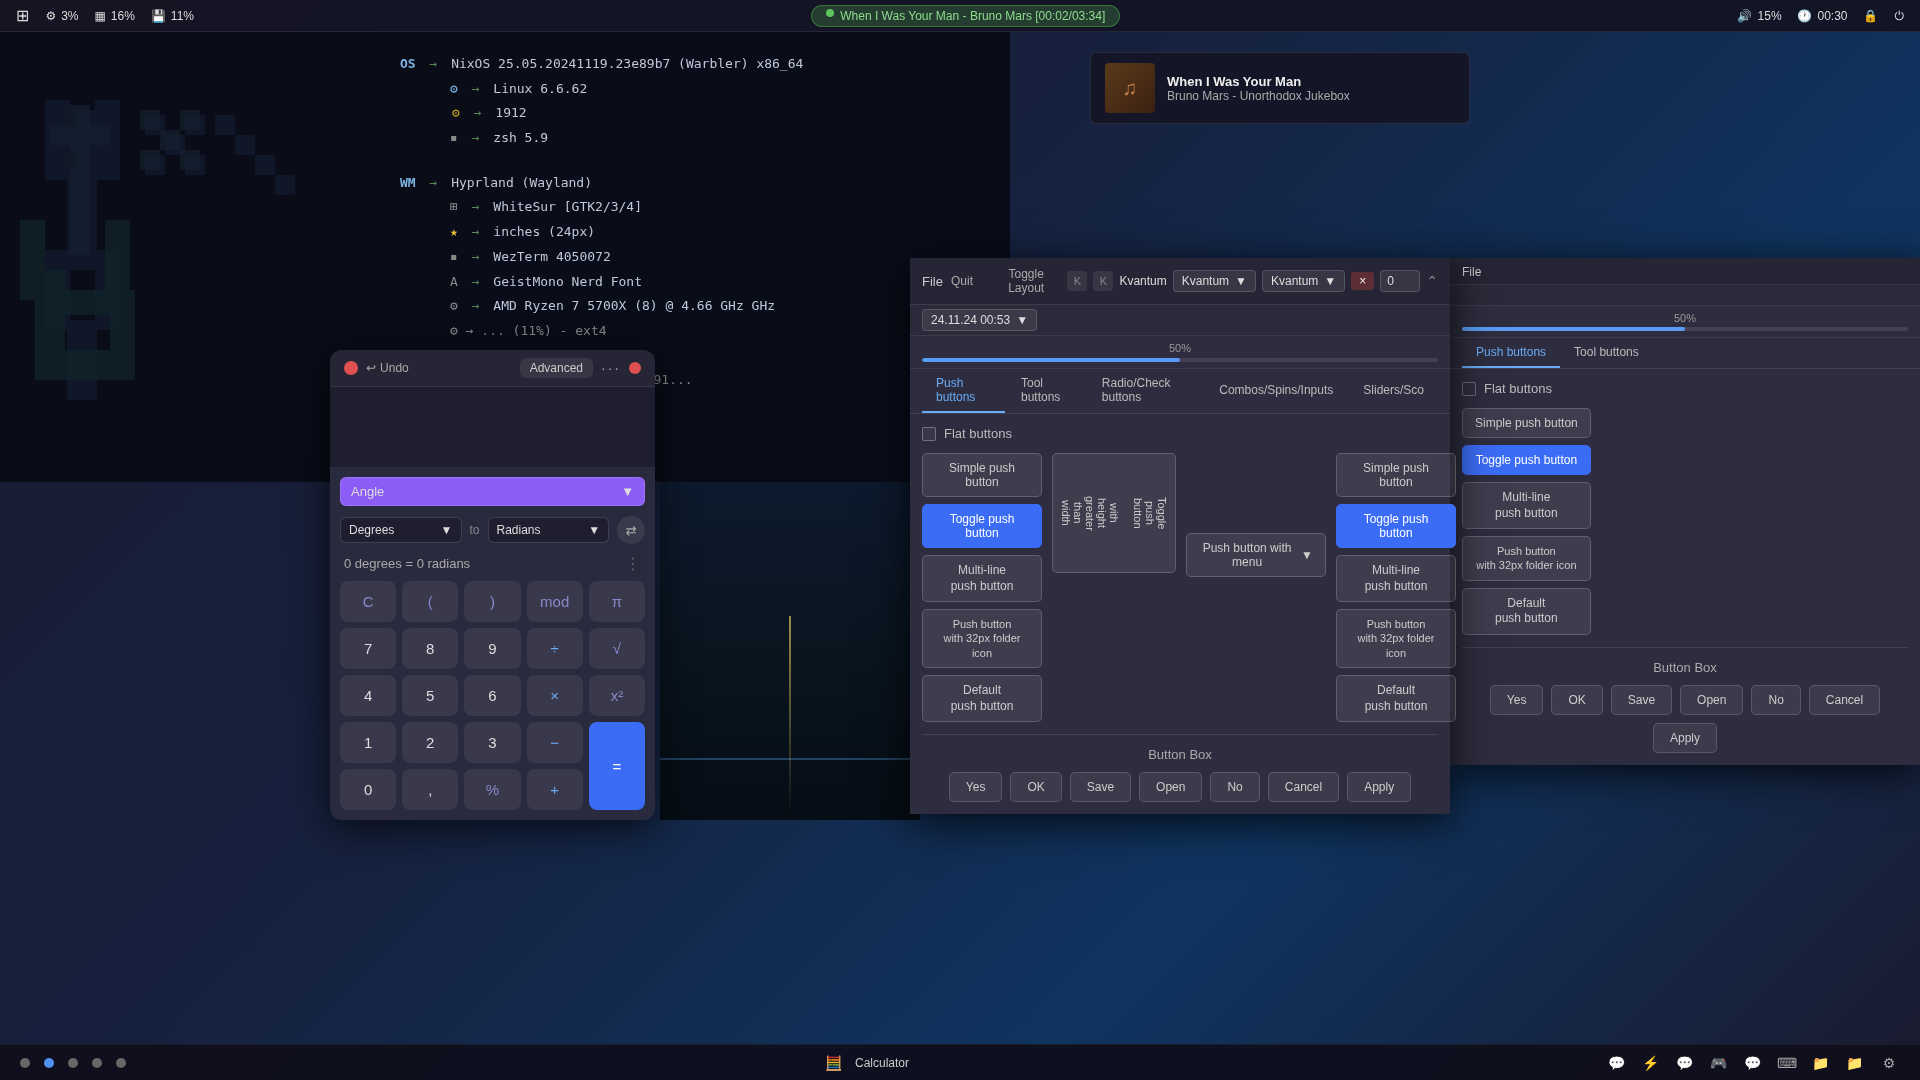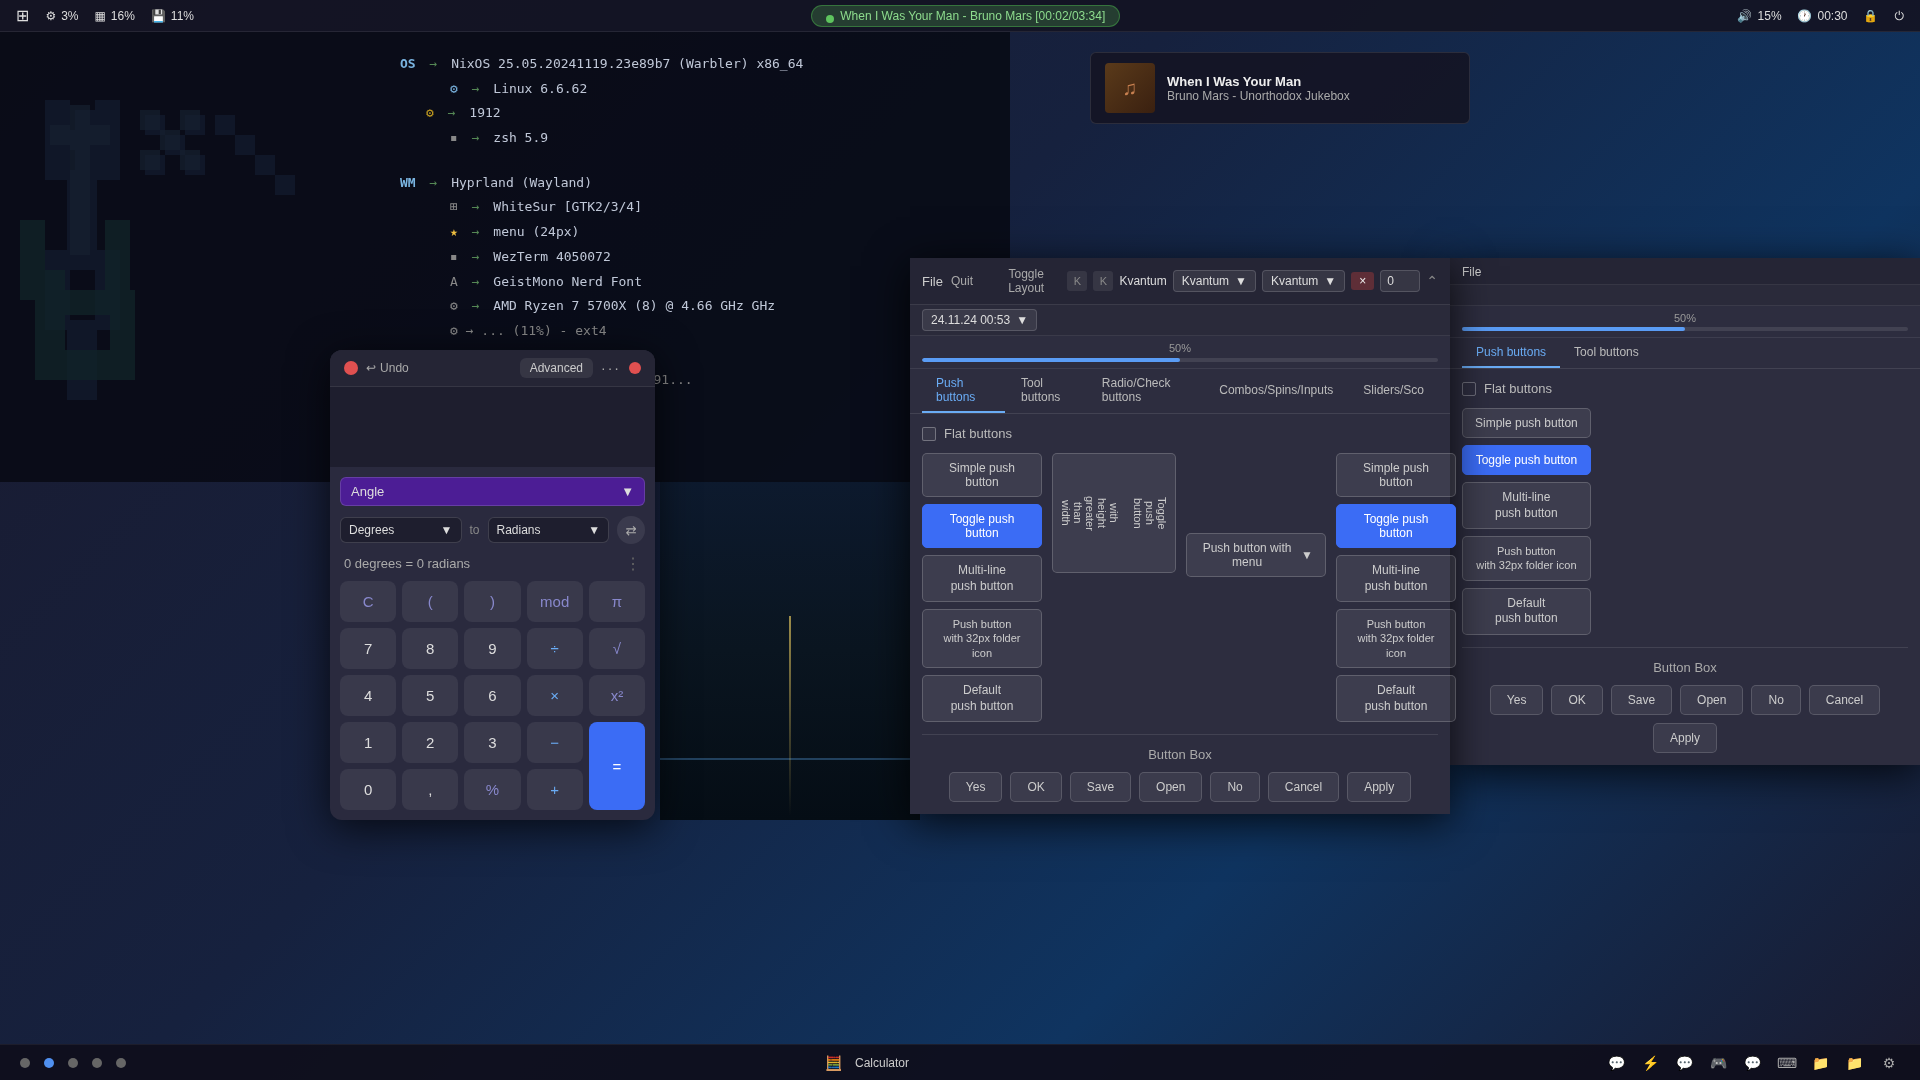--- a/index.html
+++ b/index.html
@@ -36,21 +36,21 @@
     .topbar-center { display: flex; align-items: center; gap: 8px; }
     .topbar-right { display: flex; align-items: center; gap: 16px; }
     .topbar-item { display: flex; align-items: center; gap: 5px; color: #ddd; font-size: 12px; }
     .music-pill {
       background: rgba(80,160,80,0.3);
       border: 1px solid rgba(80,200,80,0.4);
       border-radius: 12px;
       padding: 3px 14px;
       color: #8ddb8d;
       font-size: 12px;
-      display: flex; align-items: flex-end; gap: 6px;
+      display: flex; align-items: flex-start; gap: 6px;
     }
     .music-dot { width:8px;height:8px;border-radius:50%;background:#5ec45e;}
 
     
     .calculator-window {
       position: absolute;
       top: 350px; left: 330px;
       width: 325px;
       background: #2a2a3e;
       border-radius: 12px;
@@ -90,21 +90,21 @@
     }
 
     .calc-body { padding: 10px; }
     .calc-dropdown-row {
       display: flex;
       align-items: center;
       margin-bottom: 10px;
     }
     .calc-dropdown {
       flex: 1;
-      background: #4c1d95;
+      background: #8b5cf6;
       border: 1px solid rgba(255,255,255,0.15);
       border-radius: 6px;
       color: #ddd;
       font-size: 13px;
       padding: 6px 10px;
       cursor: pointer;
       display: flex; align-items: center; justify-content: space-between;
     }
     .calc-from-to {
       display: flex; align-items: center; gap: 8px; margin-bottom: 10px;
@@ -495,21 +495,21 @@
   <div>
     <span style="color:#7ab4e0;font-weight:bold;">OS</span>
     <span style="color:#558855;margin:0 6px;">→</span>
     <span>NixOS 25.05.20241119.23e89b7 (Warbler) x86_64</span>
   </div>
   <div style="margin-left:50px;">
     <span style="color:#7ab4e0;">⚙</span>
     <span style="color:#558855;margin:0 6px;">→</span>
     <span>Linux 6.6.62</span>
   </div>
-  <div style="margin-left:26px;">
+  <div style="margin-left:52px;">
     <span style="color:#c8a020;">⚙</span>
     <span style="color:#558855;margin:0 6px;">→</span>
     <span>1912</span>
   </div>
   <div style="margin-left:50px;">
     <span style="color:#888;">▪</span>
     <span style="color:#558855;margin:0 6px;">→</span>
     <span>zsh 5.9</span>
   </div>
   <div style="margin-top:20px;">
@@ -518,21 +518,21 @@
     <span>Hyprland (Wayland)</span>
   </div>
   <div style="margin-left:50px;">
     <span style="color:#888;">⊞</span>
     <span style="color:#558855;margin:0 6px;">→</span>
     <span>WhiteSur [GTK2/3/4]</span>
   </div>
   <div style="margin-left:50px;">
     <span style="color:#f0c040;">★</span>
     <span style="color:#558855;margin:0 6px;">→</span>
-    <span>menu (24px)</span>
+    <span>inches (24px)</span>
   </div>
   <div style="margin-left:50px;">
     <span style="color:#888;">▪</span>
     <span style="color:#558855;margin:0 6px;">→</span>
     <span>WezTerm 4050072</span>
   </div>
   <div style="margin-left:50px;">
     <span style="color:#888;">A</span>
     <span style="color:#558855;margin:0 6px;">→</span>
     <span>GeistMono Nerd Font</span>

